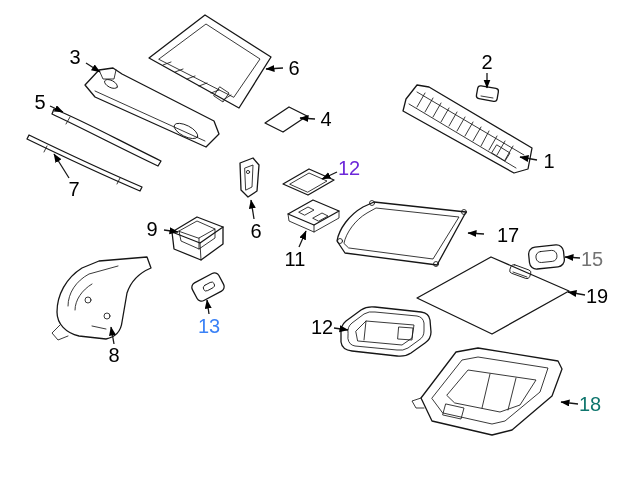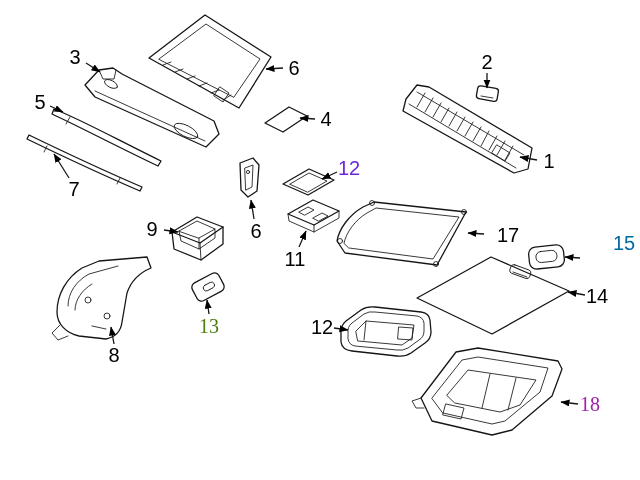--- a/index.html
+++ b/index.html
@@ -204,21 +204,21 @@
       <div class="callout-label" style="left: 75px; top: 57px; color: rgb(0, 0, 0);">3</div>
       <div class="callout-label" style="left: 326px; top: 119px; color: rgb(0, 0, 0);">4</div>
       <div class="callout-label" style="left: 40px; top: 102px; color: rgb(0, 0, 0);">5</div>
       <div class="callout-label" style="left: 294px; top: 68px; color: rgb(0, 0, 0);">6</div>
       <div class="callout-label" style="left: 74px; top: 189px; color: rgb(0, 0, 0);">7</div>
       <div class="callout-label" style="left: 114px; top: 355px; color: rgb(0, 0, 0);">8</div>
       <div class="callout-label" style="left: 152px; top: 229px; color: rgb(0, 0, 0);">9</div>
       <div class="callout-label" style="left: 256px; top: 231px; color: rgb(0, 0, 0);">6</div>
       <div class="callout-label" style="left: 295px; top: 259px; color: rgb(0, 0, 0);">11</div>
       <div class="callout-label" style="left: 349px; top: 168px; color: #6d28d9;">12</div>
-      <div class="callout-label" style="left: 209px; top: 326px; color: #4d7c0f; font-family: Liberation Serif, serif;">13</div>
-      <div class="callout-label" style="left: 597px; top: 296px; color: rgb(0, 0, 0);">14</div>
-      <div class="callout-label" style="left: 592px; top: 243px; color: #0369a1; margin-left: 32px;">15</div>
+      <div class="callout-label" style="left: 209px; top: 326px; color: #3b82f6;">13</div>
+      <div class="callout-label" style="left: 597px; top: 296px; color: rgb(0, 0, 0);">19</div>
+      <div class="callout-label" style="left: 592px; top: 259px; color: #737373;">15</div>
       <div class="callout-label" style="left: 322px; top: 327px; color: rgb(0, 0, 0);">12</div>
       <div class="callout-label" style="left: 485px; top: 235px; color: rgb(0, 0, 0); margin-left: 23px;">17</div>
-      <div class="callout-label" style="left: 590px; top: 404px; color: #a21caf; font-family: Liberation Serif, serif;">18</div>
+      <div class="callout-label" style="left: 590px; top: 404px; color: #0f766e;">18</div>
     </div>
 
 </div>
 
 </body></html>

